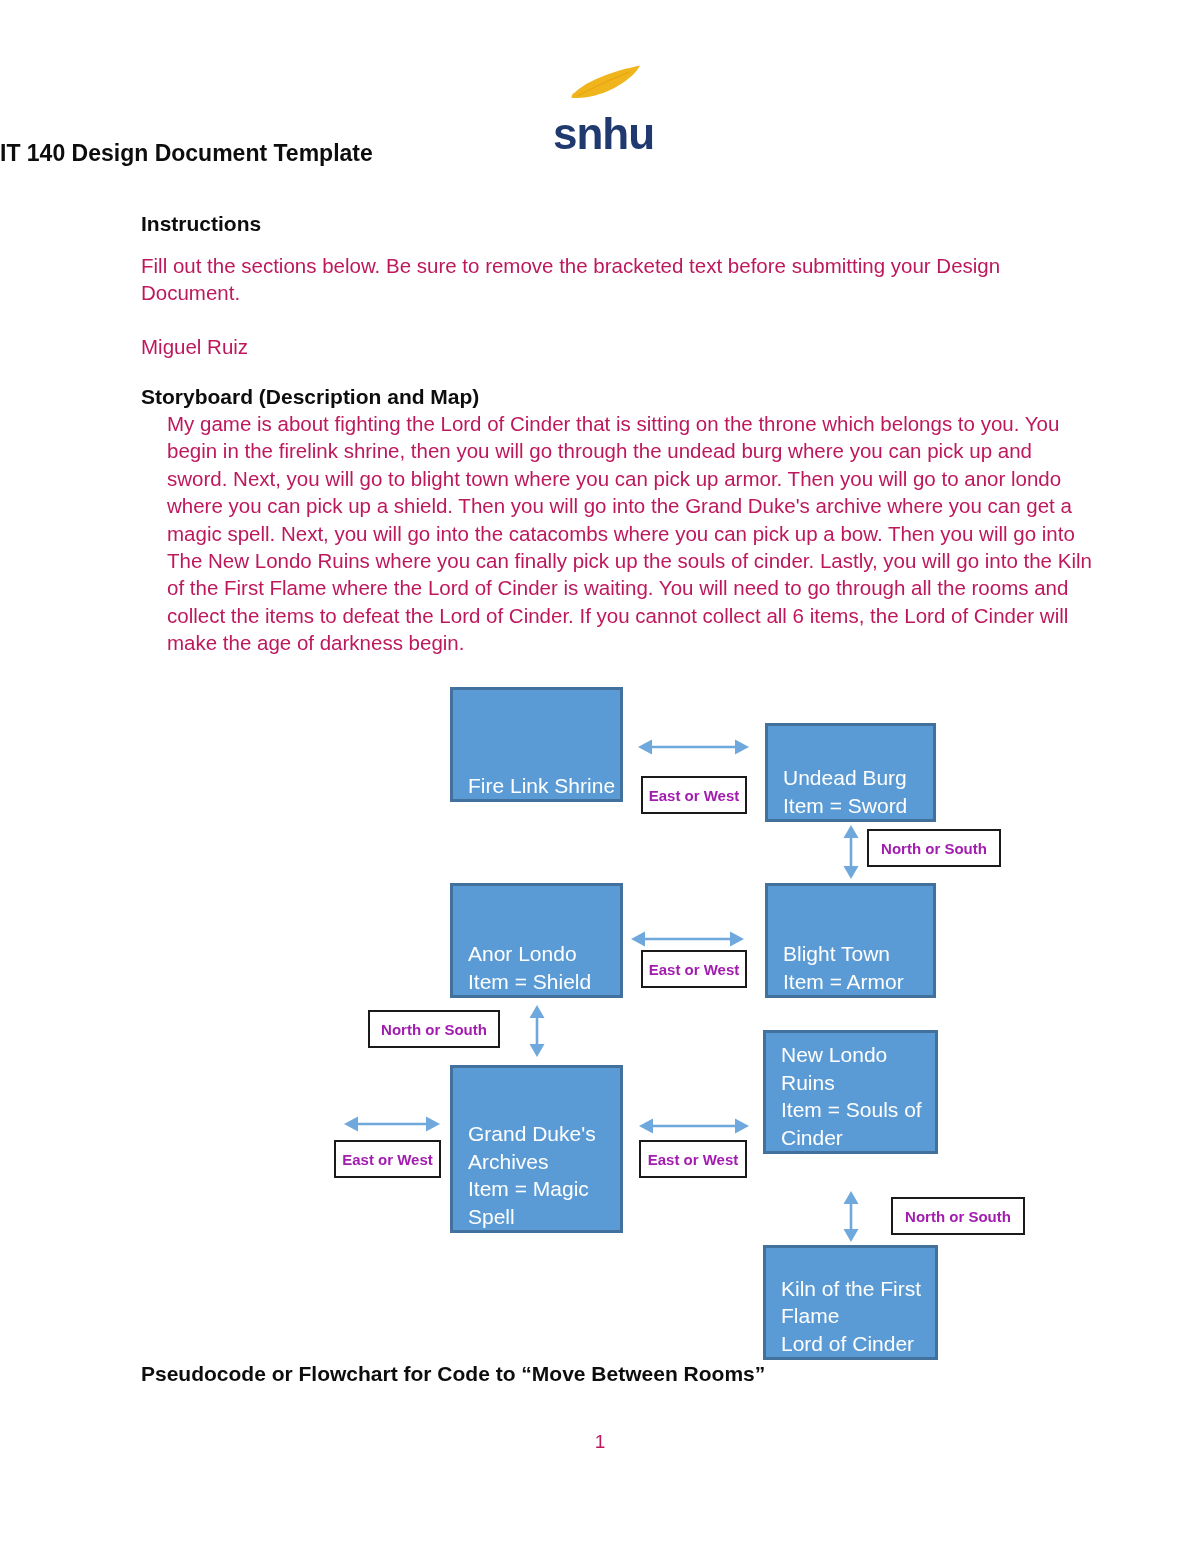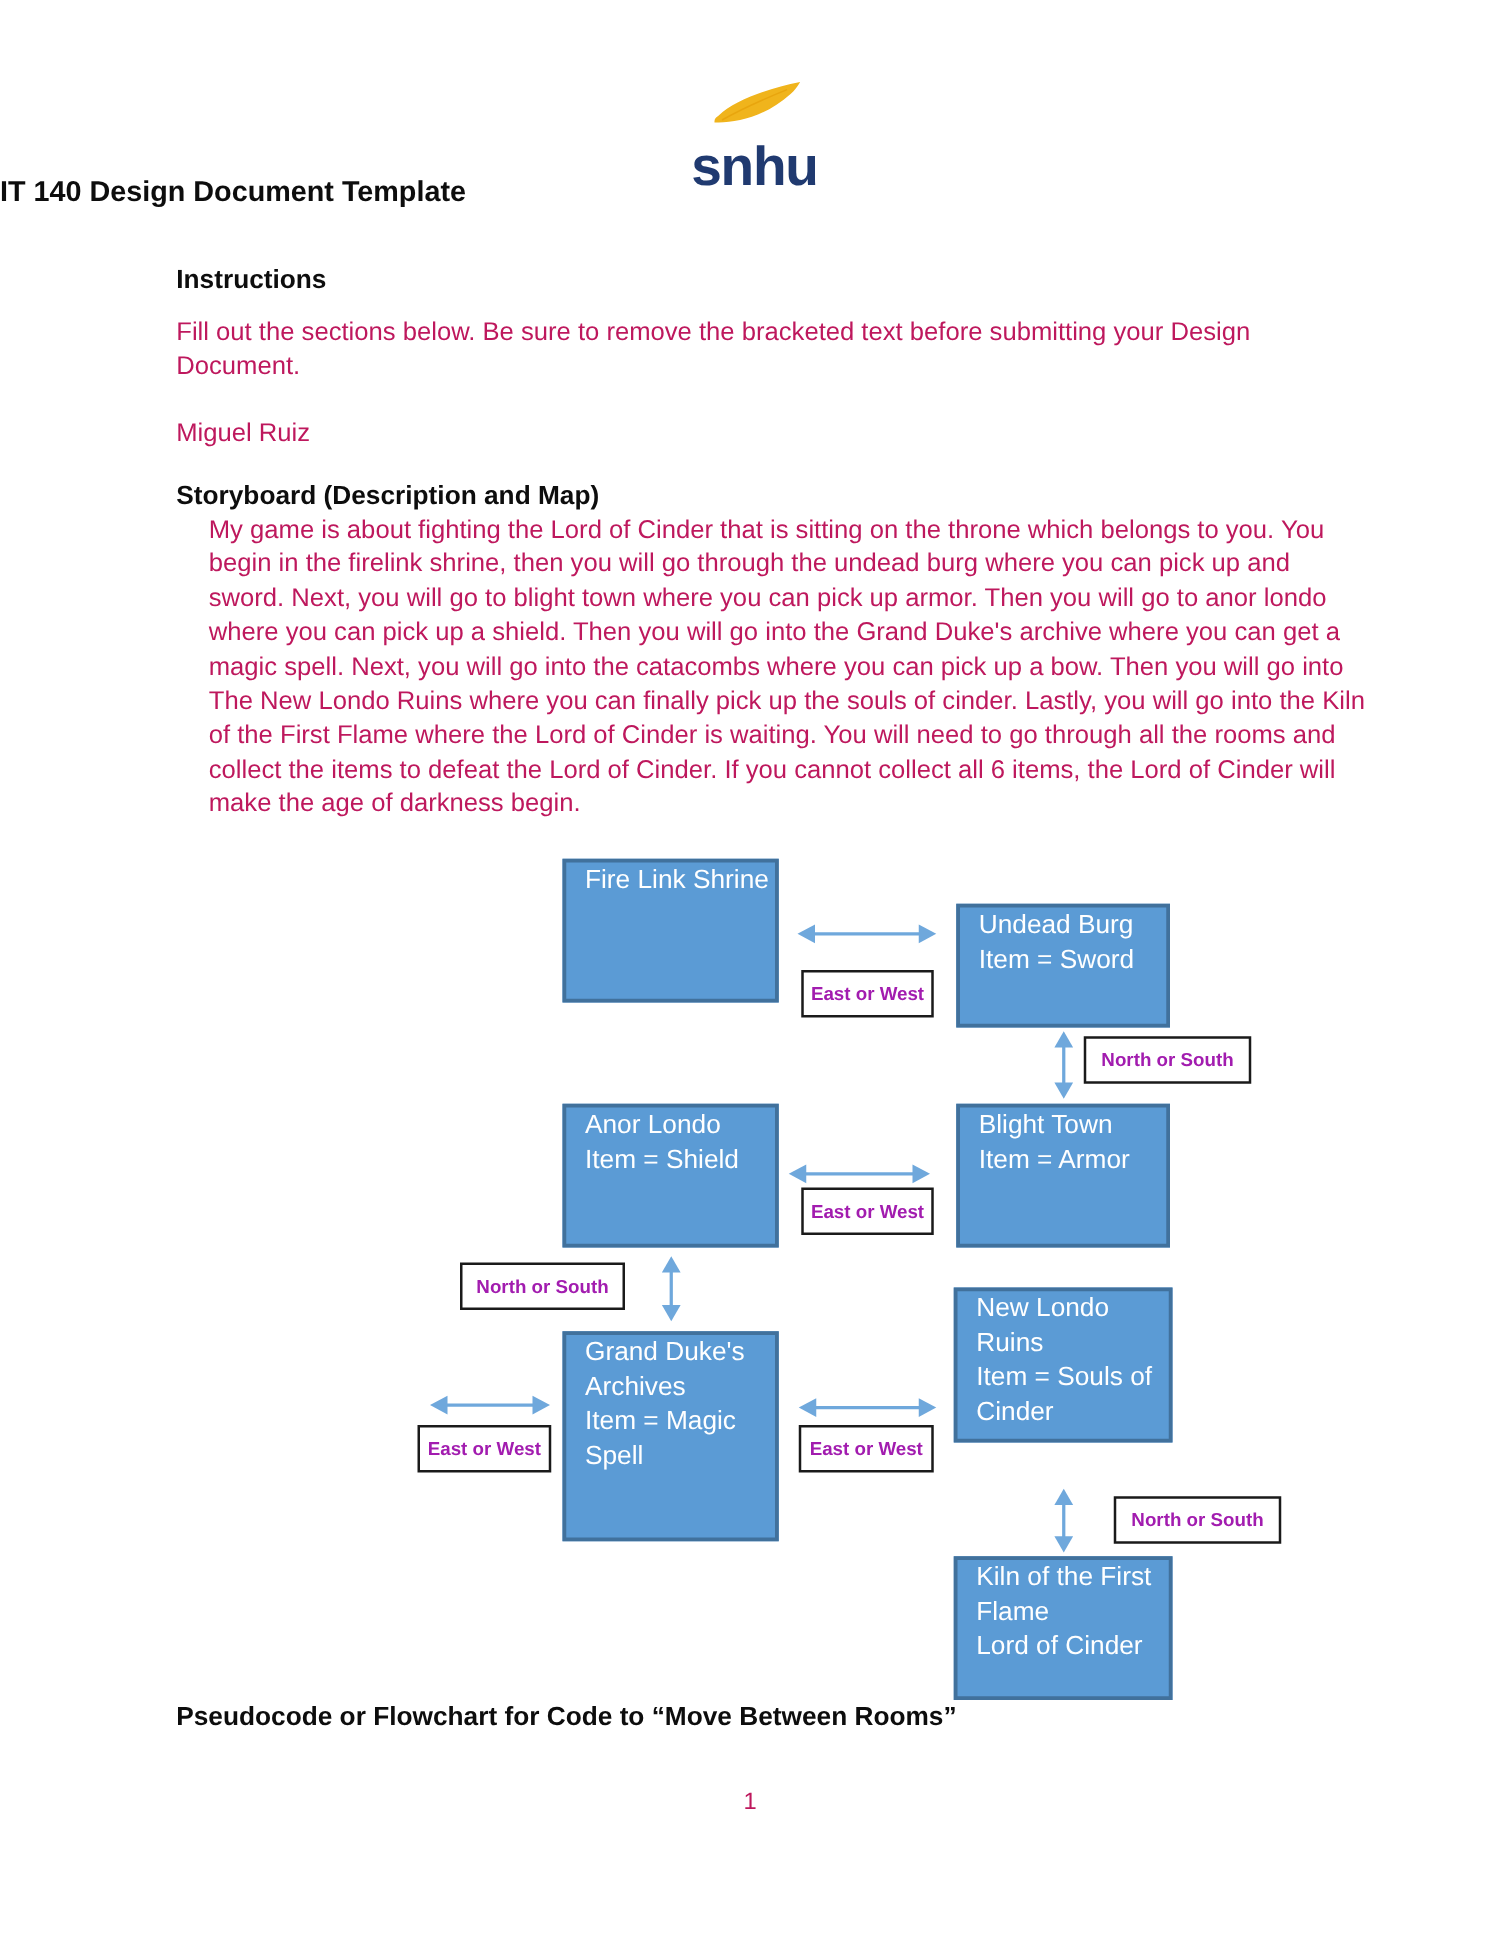--- a/index.html
+++ b/index.html
@@ -40,21 +40,21 @@
   .storyboard-heading  { left: 141px; top: 385px; }
   .storyboard-body     { left: 141px; top: 410px; width: 925px; margin-left: 26px; }
   .pseudocode-heading  { left: 141px; top: 1362px; width: 900px; }
   .page-number { left: 0; top: 1428px; width: 1200px; text-align: center; font-size: 19px; }
 
   
   .room {
     position: absolute;
     background: #5B9BD5;
     border: 3px solid #41719C;
-    display: flex; align-items: flex-start;
+    display: flex; align-items: flex-end;
     padding-left: 15px; padding-right: 2px;
   }
   .room-text {
     color: #ffffff; font-size: 21px; line-height: 27.5px;
     white-space: pre-line;
   }
 
   
   .conn-label {
     position: absolute;

